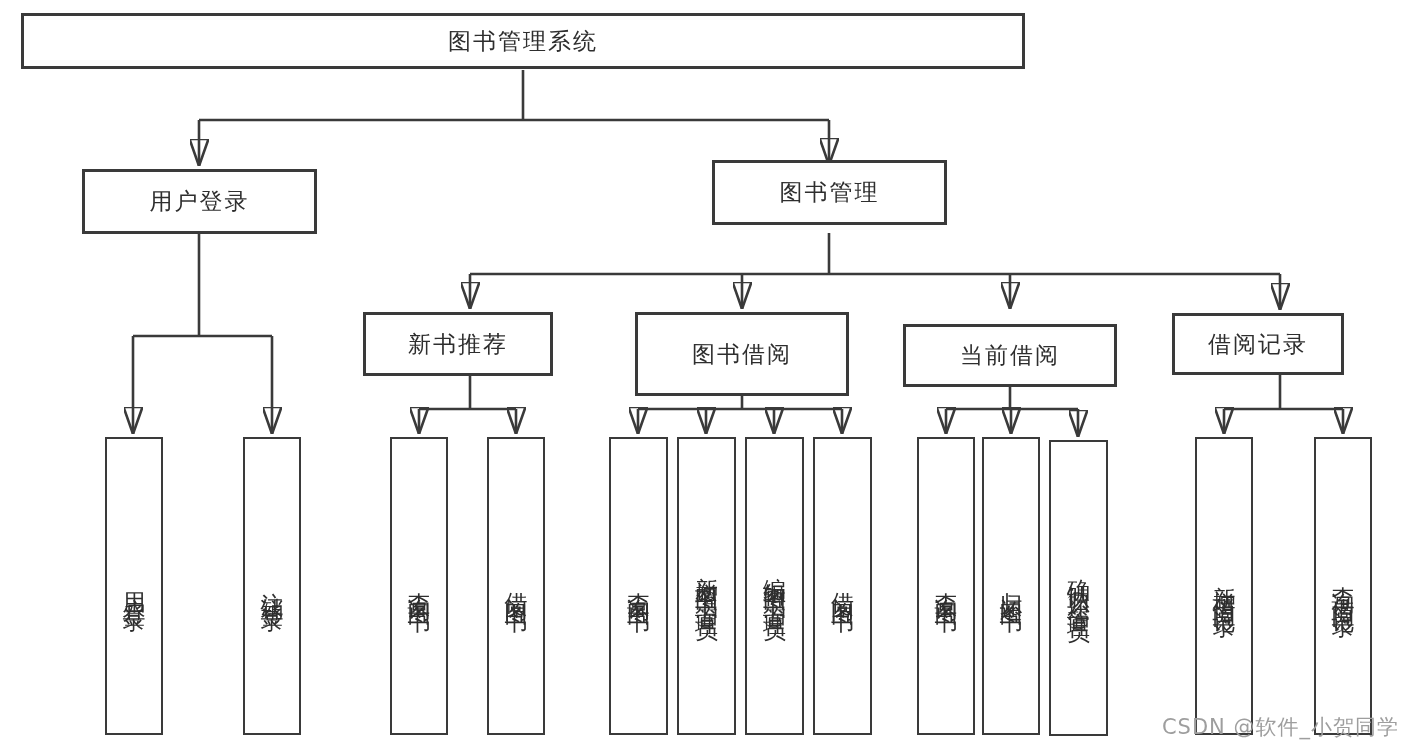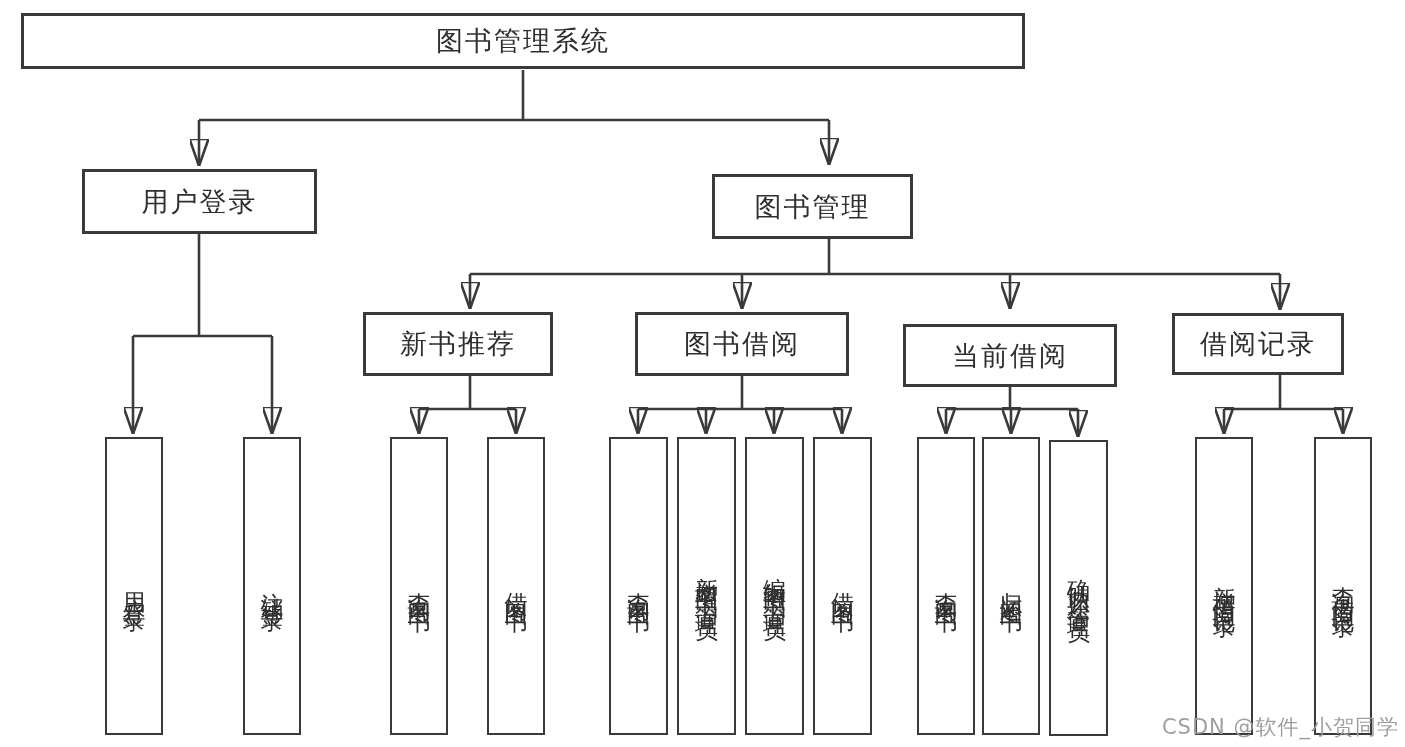--- a/index.html
+++ b/index.html
@@ -20,21 +20,21 @@
   svg.connectors path{stroke:var(--line);stroke-width:2.6;fill:none;}
   .box{
     position:absolute;
     box-sizing:border-box;
     background:var(--fill);
     border:3px solid var(--line);
     display:flex;align-items:center;justify-content:center;
     color:var(--text);
     z-index:2;
   }
-  .h-box{font-size:27px;letter-spacing:2px;white-space:nowrap;}
+  .h-box{font-size:23px;letter-spacing:2px;white-space:nowrap;}
   .root-box{border-width:3px;}
   .leaf{border-width:2.6px;}
   .leaf span{
     writing-mode:vertical-rl;
     text-orientation:upright;
     font-size:23px;
     letter-spacing:6px;
     line-height:1;
     white-space:nowrap;
   }
@@ -102,28 +102,28 @@
     <path d="M1343 409 V434" marker-end="url(#arrow)"></path>
   </svg>
 
   <div class="box h-box root-box" style="left:21px;top:13px;width:1004px;height:56px;">
     <span>图书管理系统</span>
   </div>
 
   <div class="box h-box" style="left:82px;top:169px;width:235px;height:65px;">
     <span>用户登录</span>
   </div>
-  <div class="box h-box" style="left:712px;top:174px;width:201px;height:65px;">
+  <div class="box h-box" style="left:712px;top:160px;width:235px;height:65px;">
     <span>图书管理</span>
   </div>
 
   <div class="box h-box" style="left:363px;top:312px;width:190px;height:64px;">
     <span>新书推荐</span>
   </div>
-  <div class="box h-box" style="left:635px;top:312px;width:214px;height:64px;">
+  <div class="box h-box" style="left:635px;top:312px;width:214px;height:84px;">
     <span>图书借阅</span>
   </div>
   <div class="box h-box" style="left:903px;top:324px;width:214px;height:63px;">
     <span>当前借阅</span>
   </div>
   <div class="box h-box" style="left:1172px;top:313px;width:172px;height:62px;">
     <span>借阅记录</span>
   </div>
 
   <div class="box leaf" style="left:105px;top:437px;width:58px;height:298px;">

